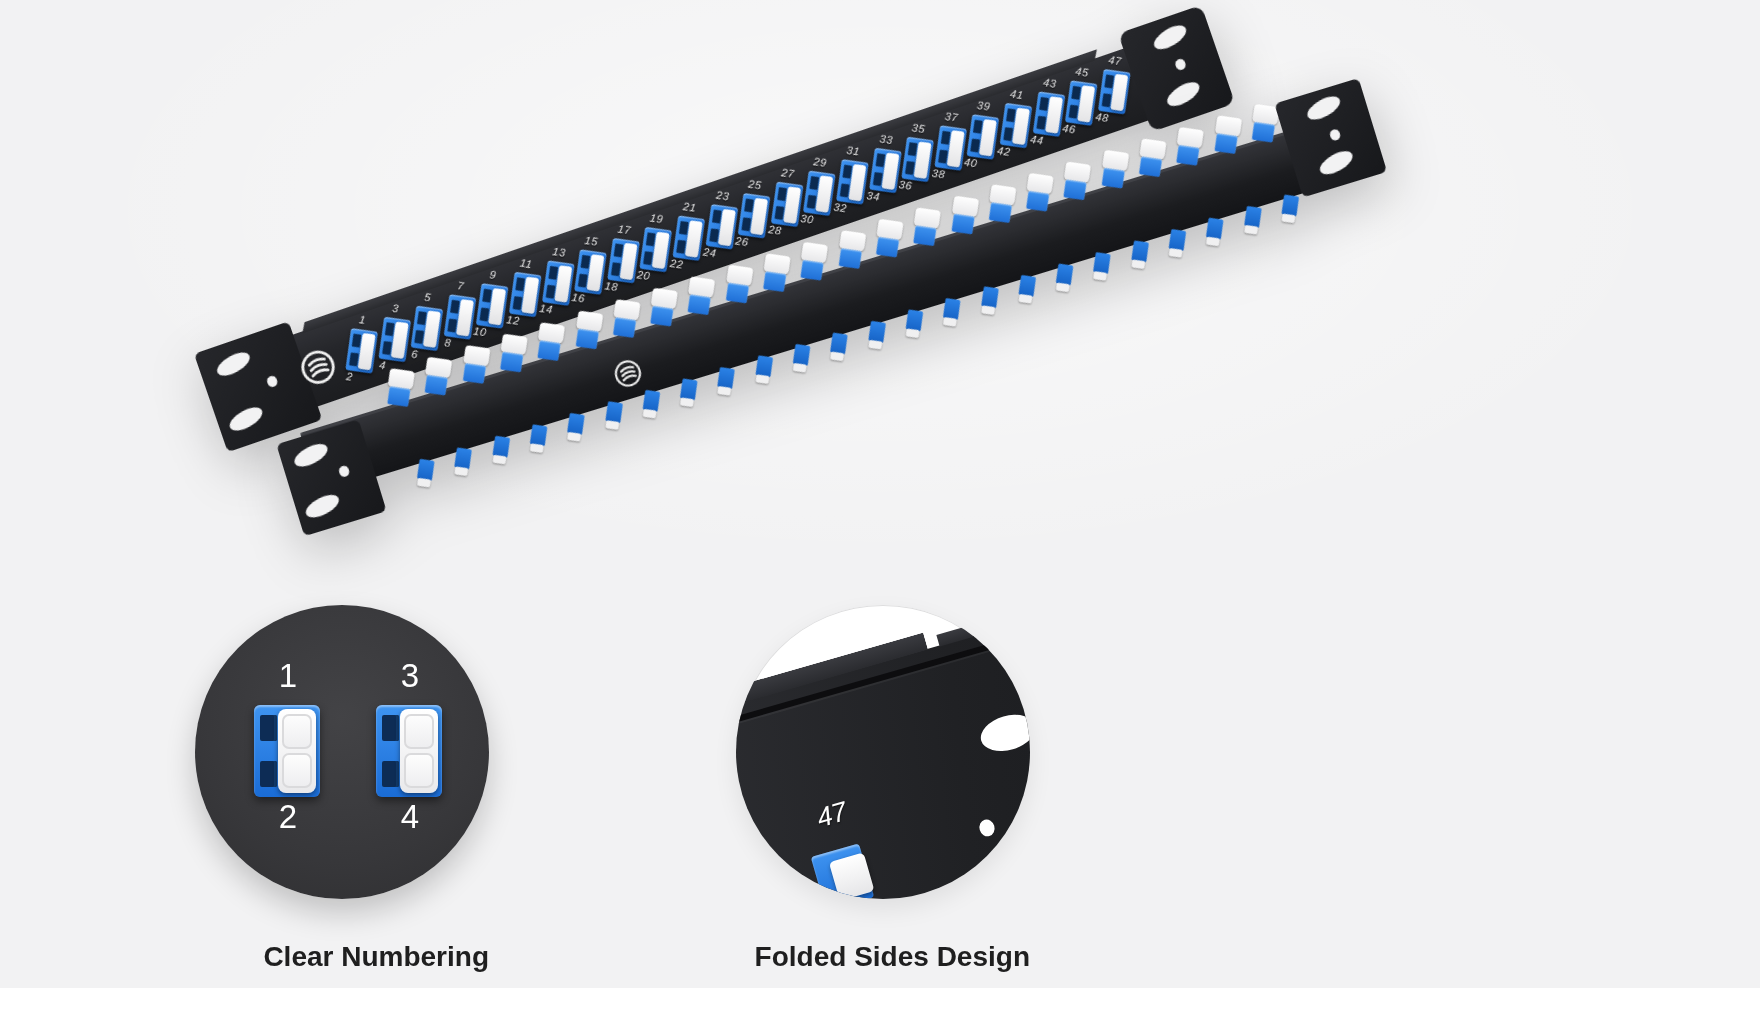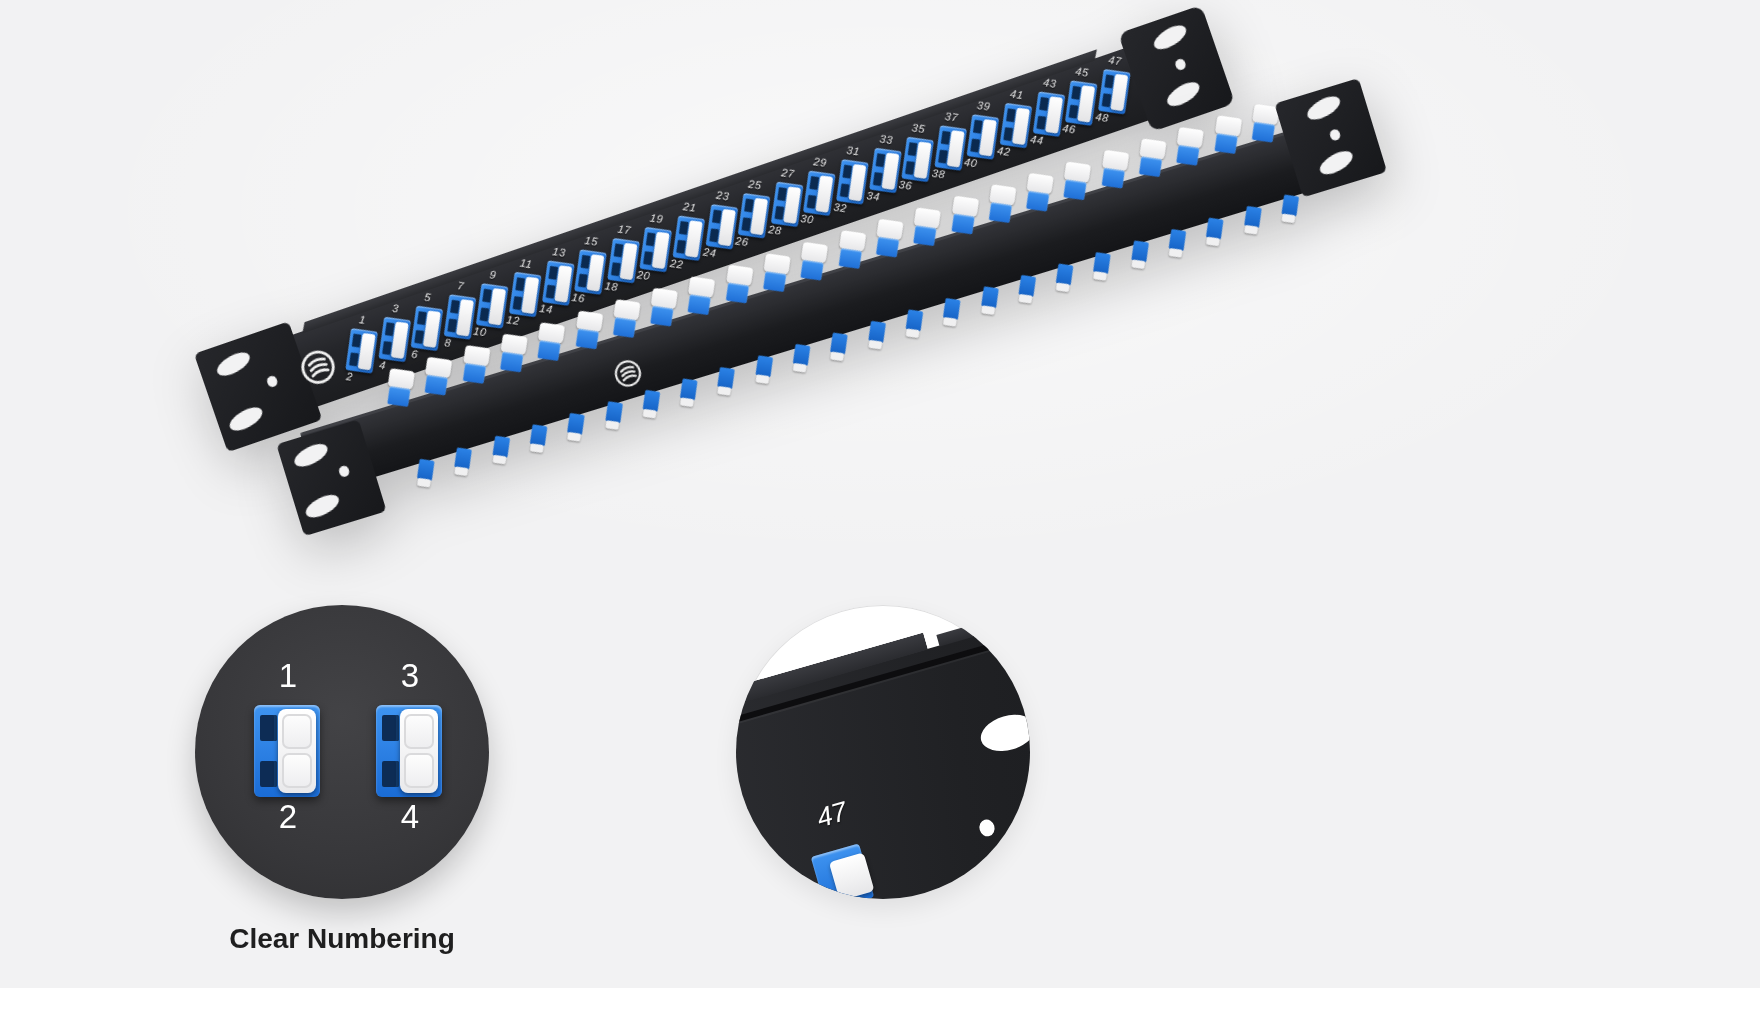--- a/index.html
+++ b/index.html
@@ -71,21 +71,21 @@
   .p2-tail::after{content:"";position:absolute;left:1px;bottom:-7px;width:13px;height:8px;
         background:#f0f0f1;border-radius:2px;box-shadow:0 1px 2px rgba(0,0,0,.35);}
 
   
   .feature{position:absolute;top:605px;width:294px;text-align:center;}
   .f1{left:195px;} .f2{left:736px;} .f3{left:1275px;}
   .circle{position:relative;width:294px;height:294px;border-radius:50%;overflow:hidden;}
   .circle.dark{background:radial-gradient(circle at 50% 38%,#434346,#37373a 62%,#2e2e30 100%);
         box-shadow:0 14px 30px rgba(0,0,0,.20);}
   .circle.light{background:#fff;box-shadow:inset 0 0 0 1px #dededf, 0 10px 24px rgba(0,0,0,.08);}
-  .feature-label{margin-top:24px;font-size:28px;font-weight:600;color:#1f1f1f;white-space:nowrap;}
+  .feature-label{margin-top:42px;font-size:28px;font-weight:600;color:#1f1f1f;white-space:nowrap;text-align:right;}
 
   
   .cnum{position:absolute;color:#fff;font-size:33px;font-weight:400;width:40px;text-align:center;}
   .n1{left:73px;top:52px;} .n3{left:195px;top:52px;}
   .n2{left:73px;top:193px;} .n4{left:195px;top:193px;}
   .big-adapter{position:absolute;width:66px;height:92px;border-radius:6px;
         background:linear-gradient(180deg,#44a
         0,#000) ;}
   .big-adapter{background:linear-gradient(180deg,#3f95f2,#1a6cd6);
         box-shadow:inset 0 2px 2px rgba(255,255,255,.4), 0 4px 8px rgba(0,0,0,.45);}
@@ -567,17 +567,18 @@
         <div class="flange fB"></div>
         <div class="groove"></div>
         <span class="fold-num">47</span>
         <div class="fold-ad">
             <b></b>
           </div>
         <span class="fo"></span>
         <span class="fd"></span>
       </div>
     </div>
+    <div class="feature-label">Folded Sides Design</div>
   </div>
 
 
   <div class="bottom-strip"></div>
 </div>
 
 </body></html>

